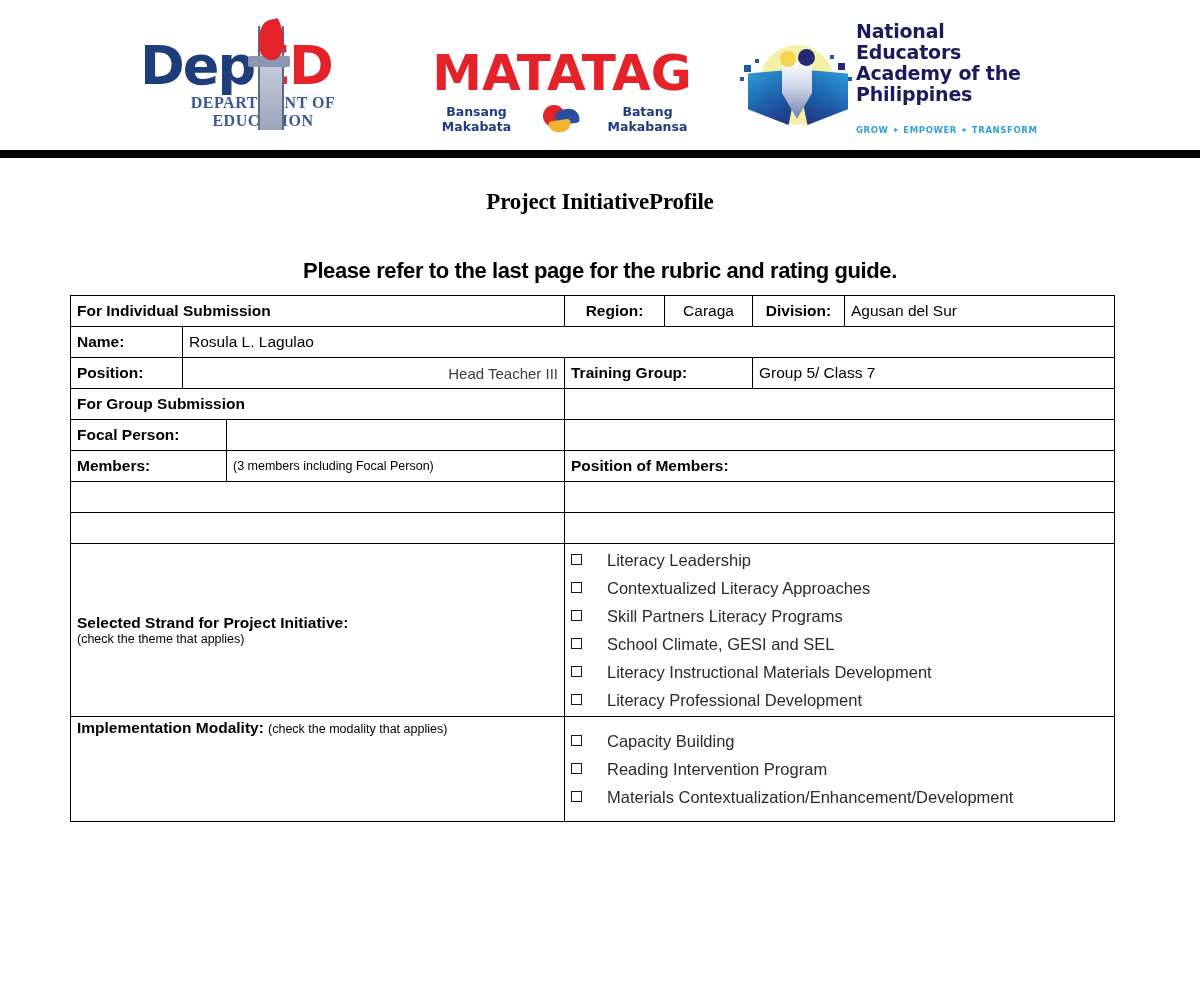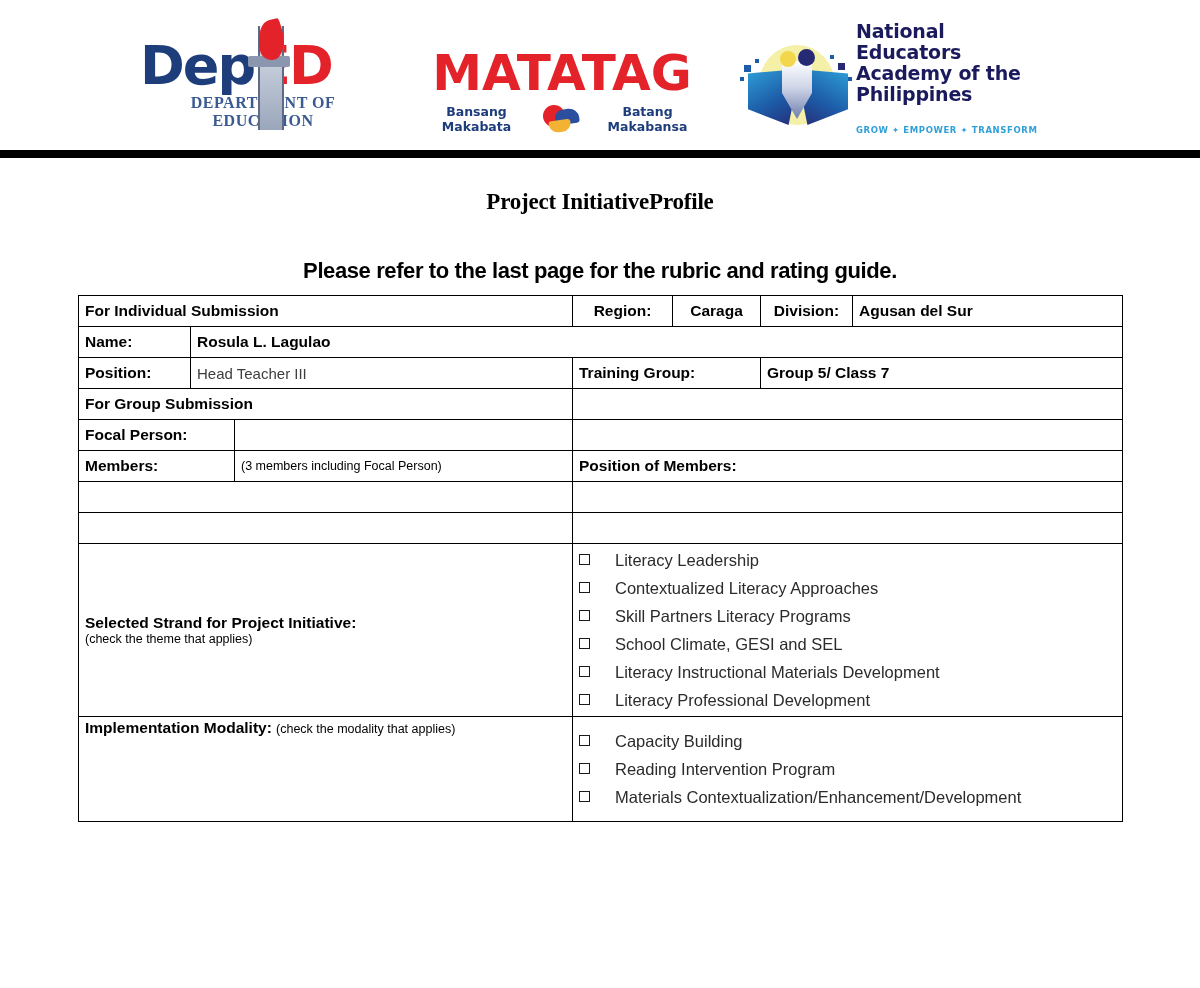--- a/index.html
+++ b/index.html
@@ -252,21 +252,21 @@
     text-align: center;
     font-family: "Liberation Sans", sans-serif;
     font-weight: bold;
     font-size: 22px;
     letter-spacing: -0.4px;
   }
 
   
   .form-table {
     position: absolute;
-    left: 78px;
+    left: 70px;
     top: 295px;
     width: 1044px;
     border-collapse: collapse;
     table-layout: fixed;
     font-size: 15px;
     border-radius: 12px;
   }
   .form-table td {
     border: 1px solid #000000;
     padding: 2px 6px;
@@ -274,28 +274,29 @@
     height: 26px;
   }
   .lbl {
     font-family: "Liberation Sans", sans-serif;
     font-weight: bold;
     font-size: 15.5px;
     white-space: nowrap;
   }
   .val {
     font-family: "Liberation Sans", sans-serif;
-    font-weight: bold;
+    font-weight: normal;
     font-size: 15.5px;
   }
   .val-light {
     font-family: "Liberation Sans", sans-serif;
     font-weight: normal;
     font-size: 15px;
     color: #3d3d3d;
+    text-align: right;
   }
   .note {
     font-family: "Liberation Sans", sans-serif;
     font-weight: normal;
     font-size: 12.5px;
   }
   .empty-row td { height: 26px; }
 
   
   .title-cell {

